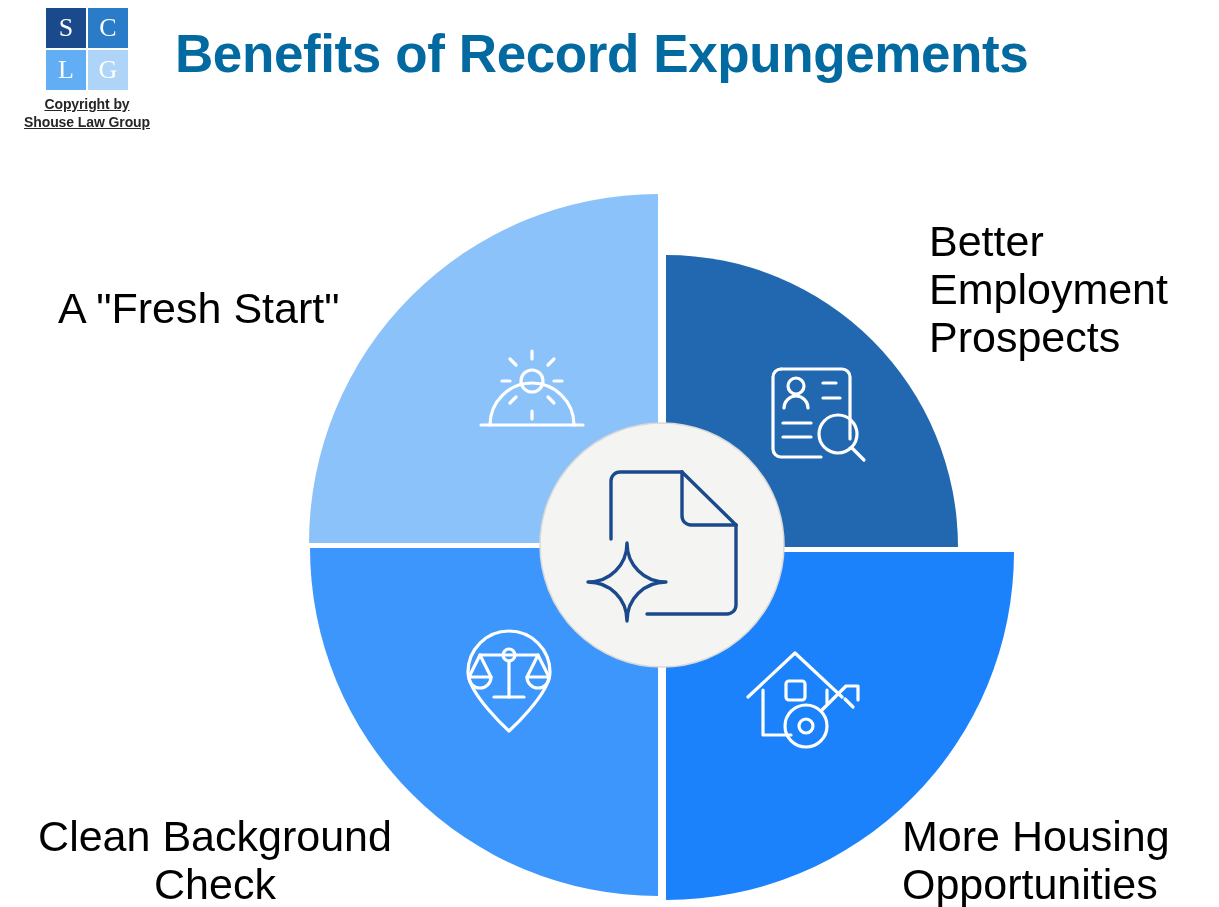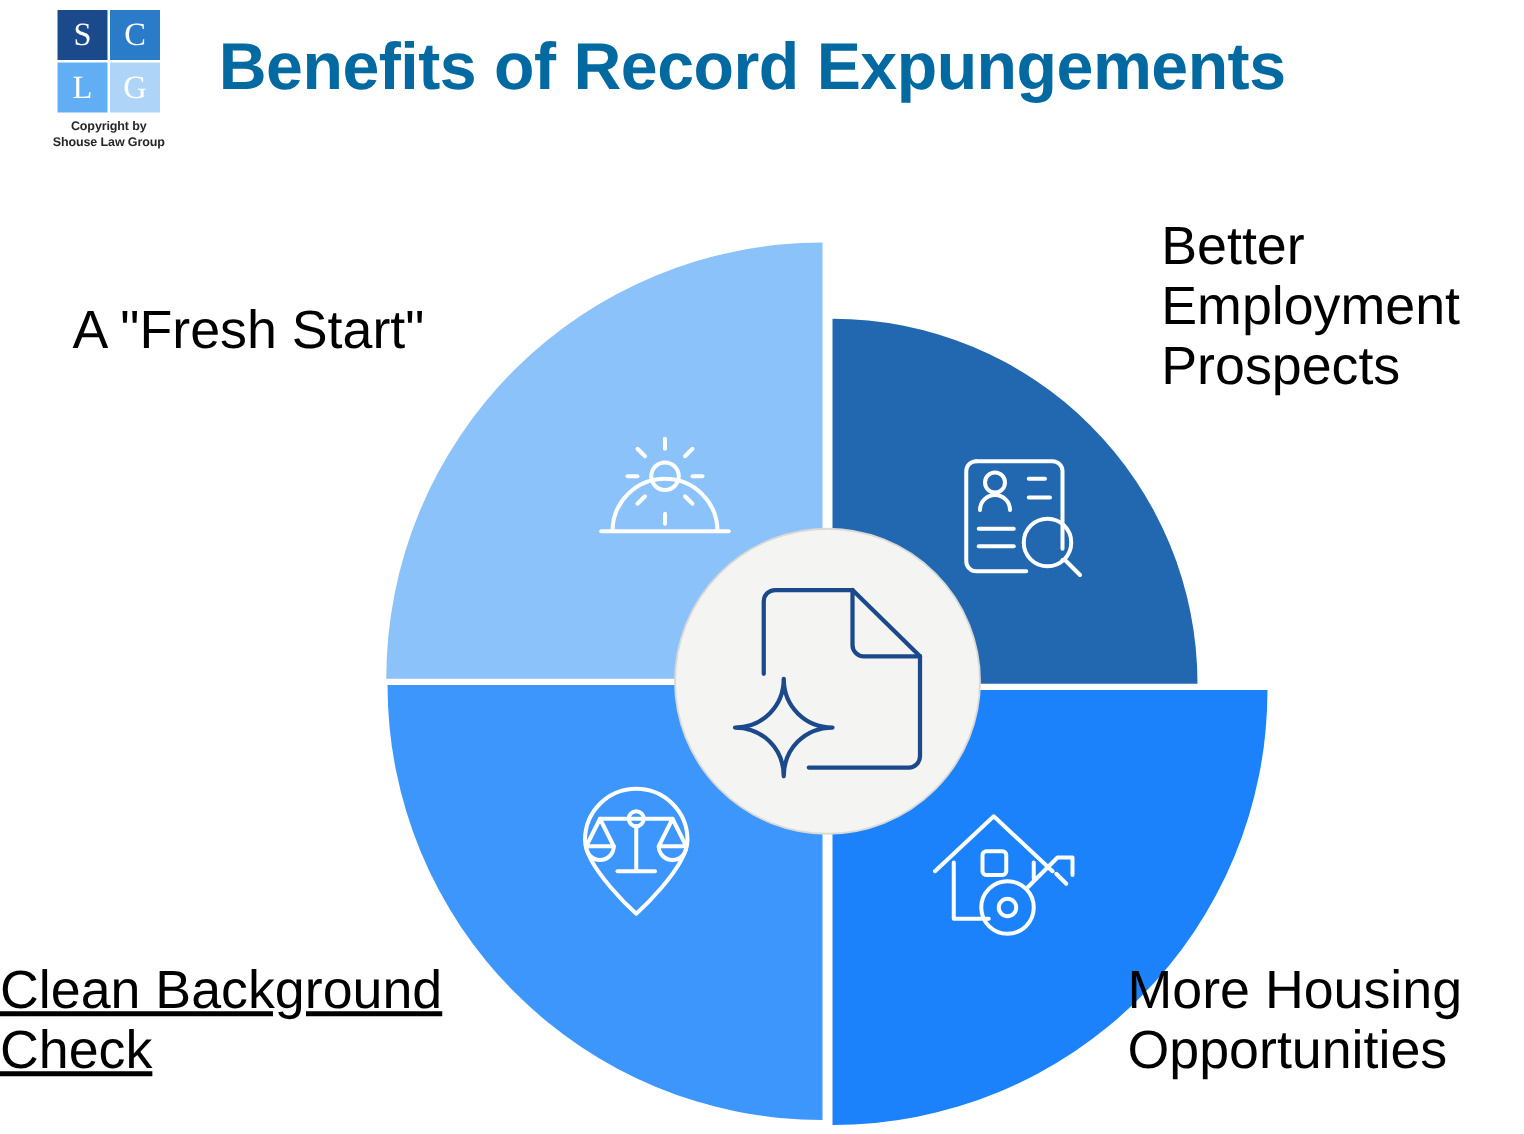--- a/index.html
+++ b/index.html
@@ -48,25 +48,26 @@
     font-family: "Liberation Serif", serif;
     line-height: 1;
   }
   .logo-cell.c-s { background: #1B4A8C; }
   .logo-cell.c-c { background: #2A7BC8; }
   .logo-cell.c-l { background: #62AEF5; }
   .logo-cell.c-g { background: #AED5F8; }
 
   #logo-caption {
     margin-top: 6px;
-    font-size: 10px;
+    font-size: 14px;
     font-weight: bold;
     color: #262626;
     line-height: 1.25;
     letter-spacing: -0.1px;
+    text-decoration: underline;
   }
 
   #page-title {
     position: absolute;
     left: 175px;
     top: 23px;
     width: 1030px;
     font-size: 53px;
     font-weight: bold;
     color: #0369a1;
@@ -83,39 +84,39 @@
     height: 907px;
   }
 
   
   .wedge-label {
     position: absolute;
     color: #000000;
     font-size: 43px;
     line-height: 1.12;
     white-space: pre-line;
+    margin-top: 44px;
   }
   #label-fresh-start {
     left: 58px;
     top: 240px;
     width: 420px;
     text-align: left;
   }
   #label-employment {
     left: 929px;
     top: 173px;
     width: 290px;
     text-align: left;
   }
   #label-background {
     left: 0px;
     top: 768px;
     width: 430px;
-    text-align: left;
-    text-decoration: underline;
+    text-align: center;
   }
   #label-housing {
     left: 902px;
     top: 768px;
     width: 330px;
     text-align: left;
   }
 </style>
 </head>
 <body>

